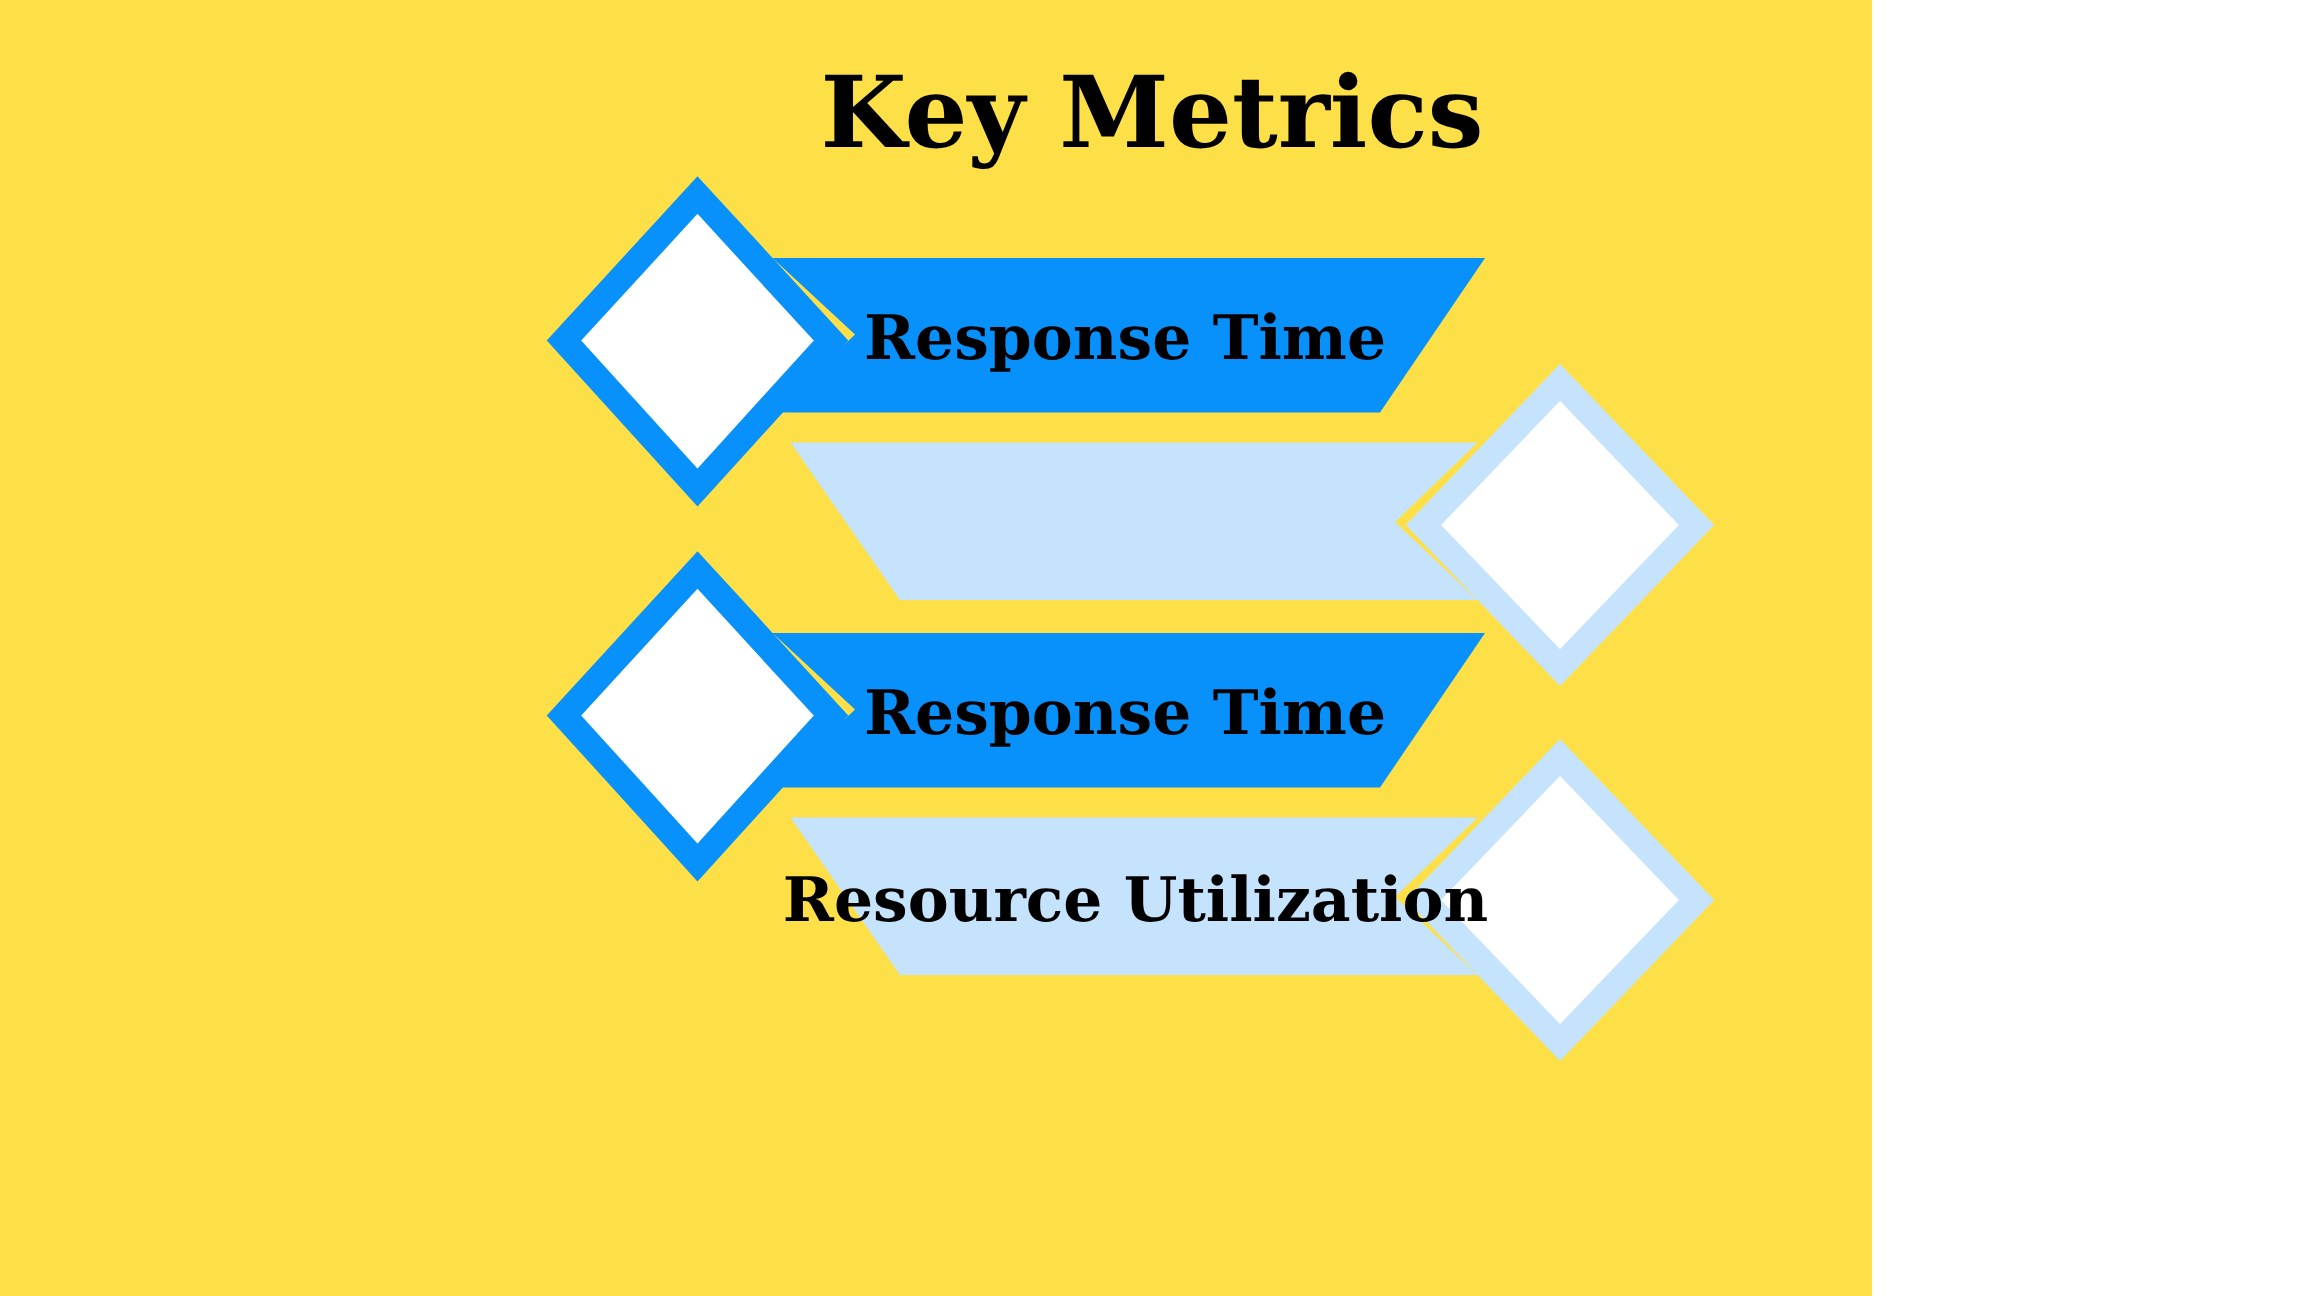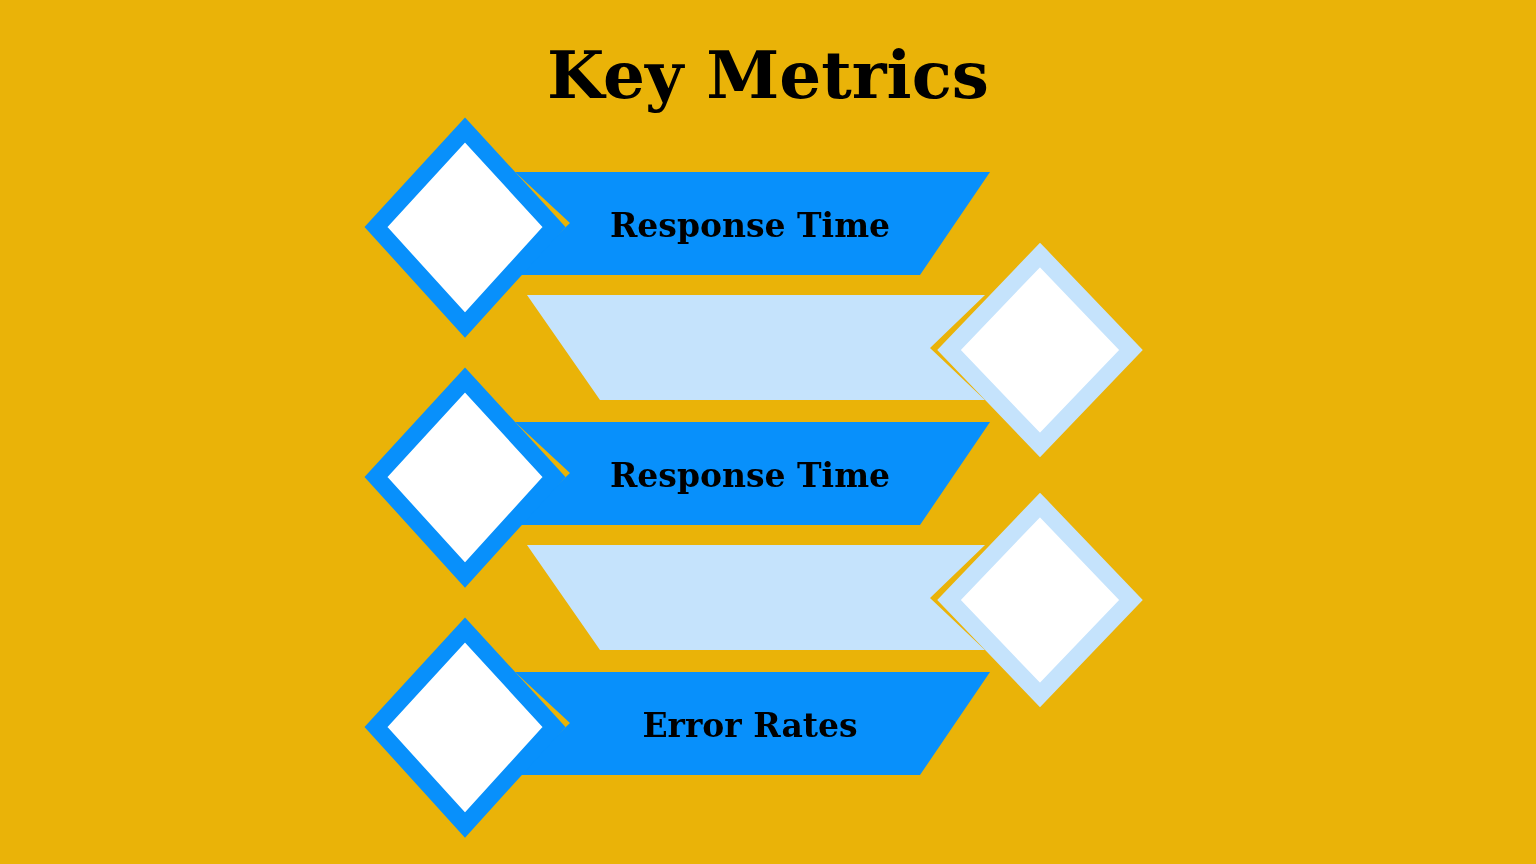--- a/index.html
+++ b/index.html
@@ -2,23 +2,23 @@
 <html><head>
 <meta charset="utf-8">
 <style>
   html, body {
     margin: 0;
     padding: 0;
     background: #ffffff;
   }
   #stage {
     position: relative;
-    width: 1536px;
+    width: 1248px;
     height: 864px;
-    background: #eab308;
+    background: #fde047;
     overflow: hidden;
     font-family: "DejaVu Serif", "Liberation Serif", serif;
   }
 
   
   #title {
     position: absolute;
     left: 0;
     top: 42px;
     width: 1536px;
@@ -49,21 +49,21 @@
   }
   .row-label {
     position: absolute;
     top: 0;
     height: 210px;
     display: flex;
     align-items: center;
     justify-content: center;
     font-family: "DejaVu Serif", "Liberation Serif", serif;
     font-weight: bold;
-    font-size: 33px;
+    font-size: 41px;
     line-height: 1;
     white-space: nowrap;
     pointer-events: none;
   }
   
   .label-dark {
     left: 515px;
     width: 470px;
     color: #000000;
   }
@@ -107,23 +107,17 @@
       <polygon points="465,10 554,107 465,205 376,107" fill="#ffffff" stroke="#0890FB" stroke-width="17"></polygon>
     </svg>
     <div class="row-label label-dark">Response Time</div>
   </div>
 
   <div class="row" id="row-4" style="top:495px;">
     <svg viewBox="0 0 1536 210" preserveAspectRatio="none">
       <polygon points="527,50 985,50 930,103 985,155 600,155" fill="#C5E3FC"></polygon>
       <polygon points="1040,10 1131,105 1040,200 949,105" fill="#ffffff" stroke="#C5E3FC" stroke-width="17"></polygon>
     </svg>
+    <div class="row-label label-light">Resource Utilization</div>
   </div>
 
-  <div class="row" id="row-5" style="top:620px;">
-    <svg viewBox="0 0 1536 210" preserveAspectRatio="none">
-      <polygon points="515,52 990,52 920,155 515,155 570,103" fill="#0890FB"></polygon>
-      <polygon points="465,10 554,107 465,205 376,107" fill="#ffffff" stroke="#0890FB" stroke-width="17"></polygon>
-    </svg>
-    <div class="row-label label-dark">Error Rates</div>
-  </div>
 
 </div>
 
 </body></html>

